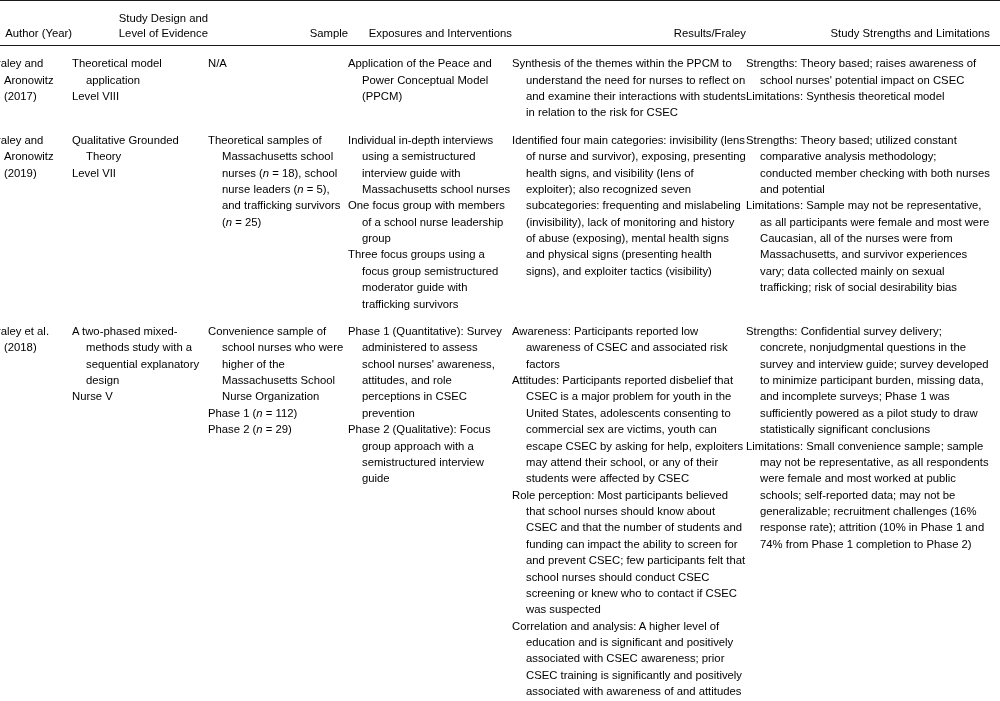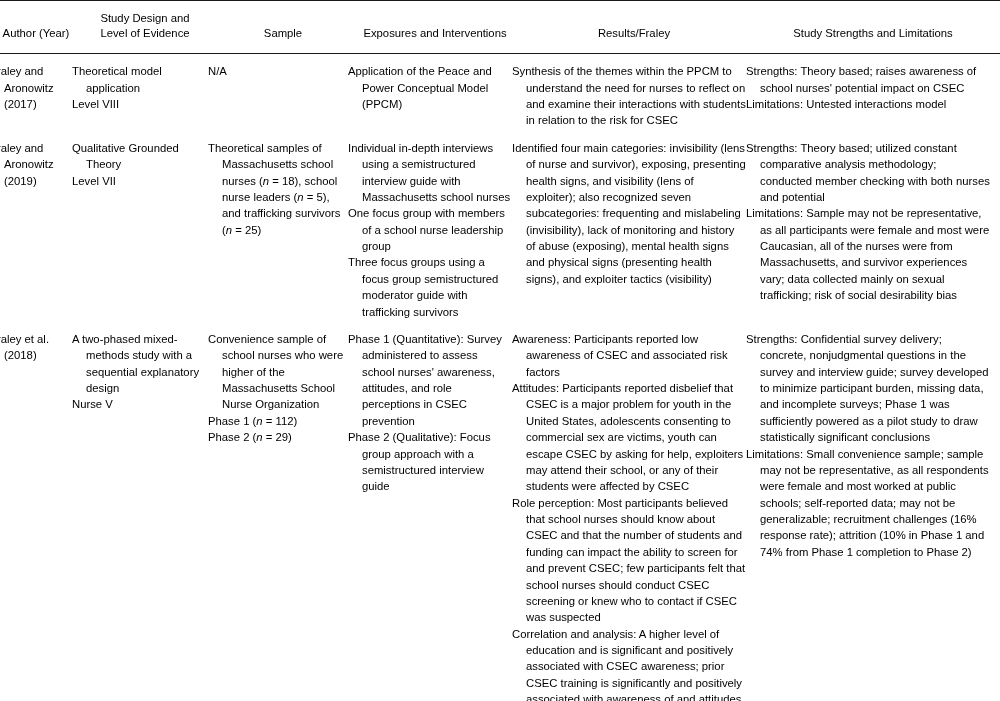--- a/index.html
+++ b/index.html
@@ -33,24 +33,24 @@
 
   
   col.c-author  { width: 82px; }
   col.c-design  { width: 136px; }
   col.c-sample  { width: 140px; }
   col.c-expo    { width: 164px; }
   col.c-results { width: 234px; }
   col.c-strength{ width: 244px; }
 
   thead th {
-    text-align: center;
+    text-align: right;
     font-weight: normal;
     vertical-align: bottom;
-    padding: 0 10px 12px 0;
+    padding: 0 10px 4px 0;
     line-height: 1.34;
   }
   thead tr.head-row th {
     border-top: 1.6px solid #1a1a1a;
     border-bottom: 1.1px solid #1a1a1a;
     padding-top: 10px;
   }
 
   tbody td {
     vertical-align: top;
@@ -127,21 +127,21 @@
           <p class="hang">N/A</p>
         </td>
         <td>
           <p class="hang">Application of the Peace and Power Conceptual Model (PPCM)</p>
         </td>
         <td>
           <p class="hang">Synthesis of the themes within the PPCM to understand the need for nurses to reflect on and examine their interactions with students in relation to the risk for CSEC</p>
         </td>
         <td>
           <p class="hang">Strengths: Theory based; raises awareness of school nurses' potential impact on CSEC</p>
-          <p class="hang">Limitations: Untested interactions model</p>
+          <p class="hang">Limitations: Synthesis theoretical model</p>
         </td>
       </tr>
 
       <tr>
         <td>
           <p class="hang">Fraley and Aronowitz (2019)</p>
         </td>
         <td>
           <p class="hang">Qualitative Grounded Theory</p>
           <p class="hang">Level VII</p>

